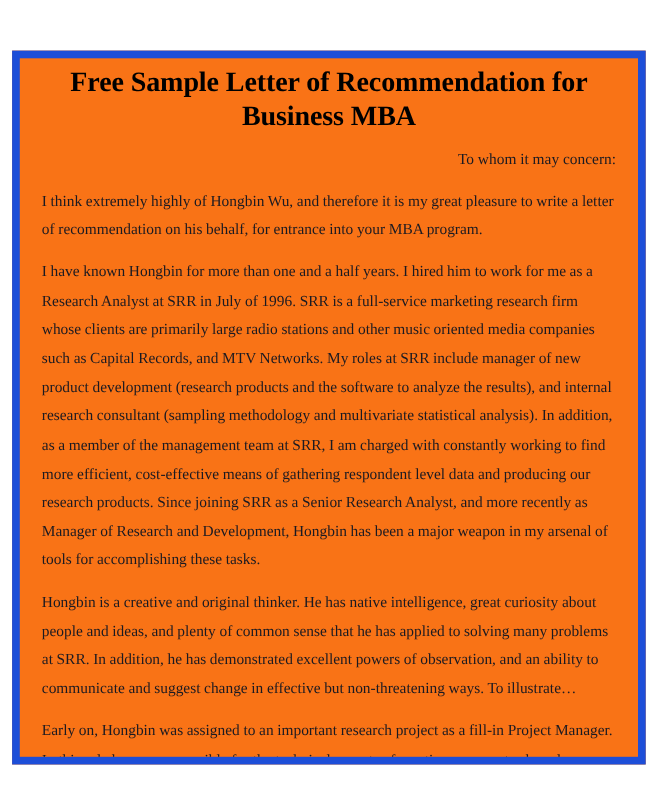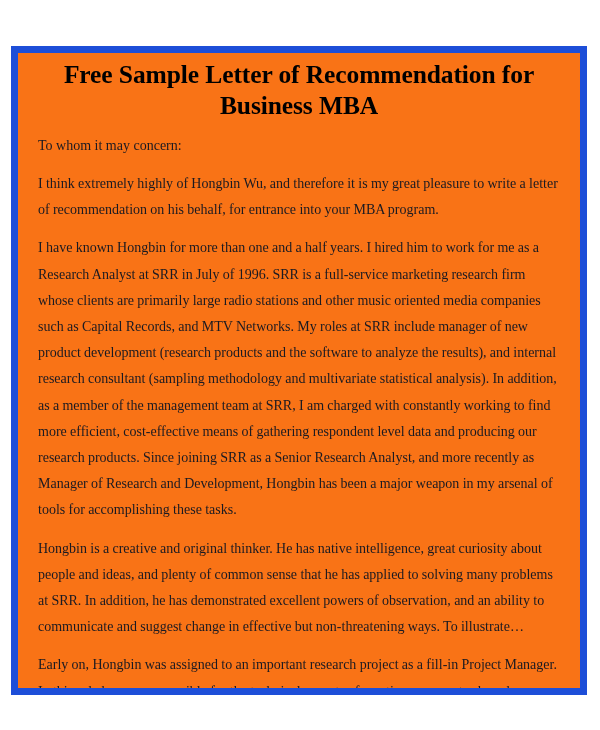--- a/index.html
+++ b/index.html
@@ -36,20 +36,21 @@
     text-align: center;
     margin: 0 0 6px 0;
     padding: 0 6px;
     letter-spacing: -0.1px;
   }
   .salutation {
     font-size: 14px;
     line-height: 26px;
     color: #1a1a22;
     margin: 12px 0 0 0;
+    text-align: right;
   }
   .body-paragraph {
     font-size: 14px;
     line-height: 26.2px;
     color: #1a1a22;
     margin: 12px 0 0 0;
     text-align: left;
     word-spacing: -0.2px;
   }
 </style>

